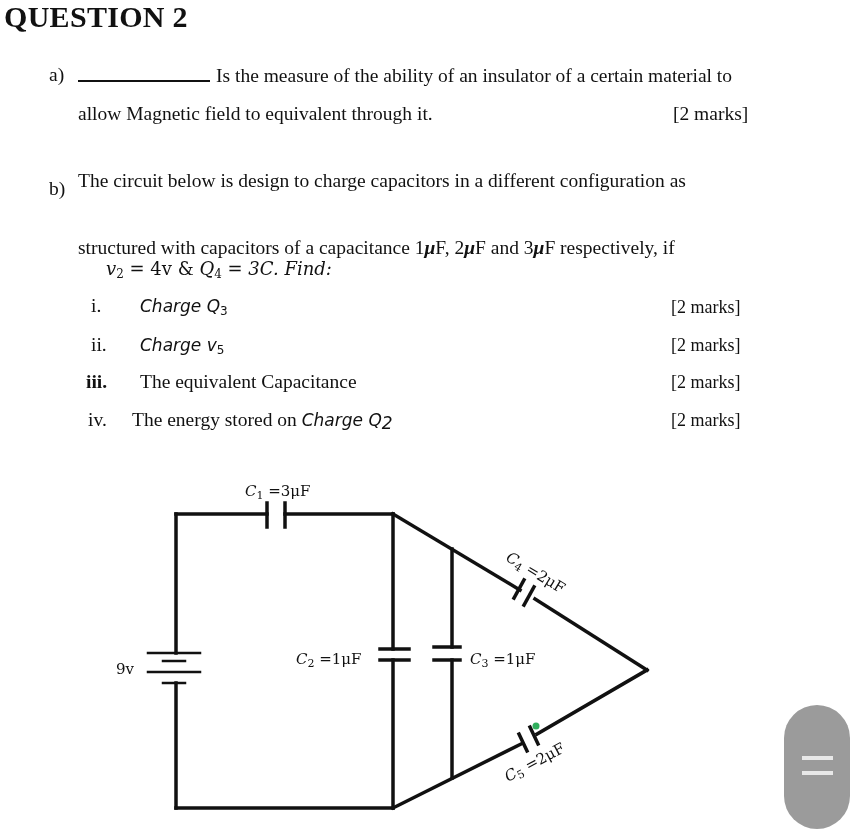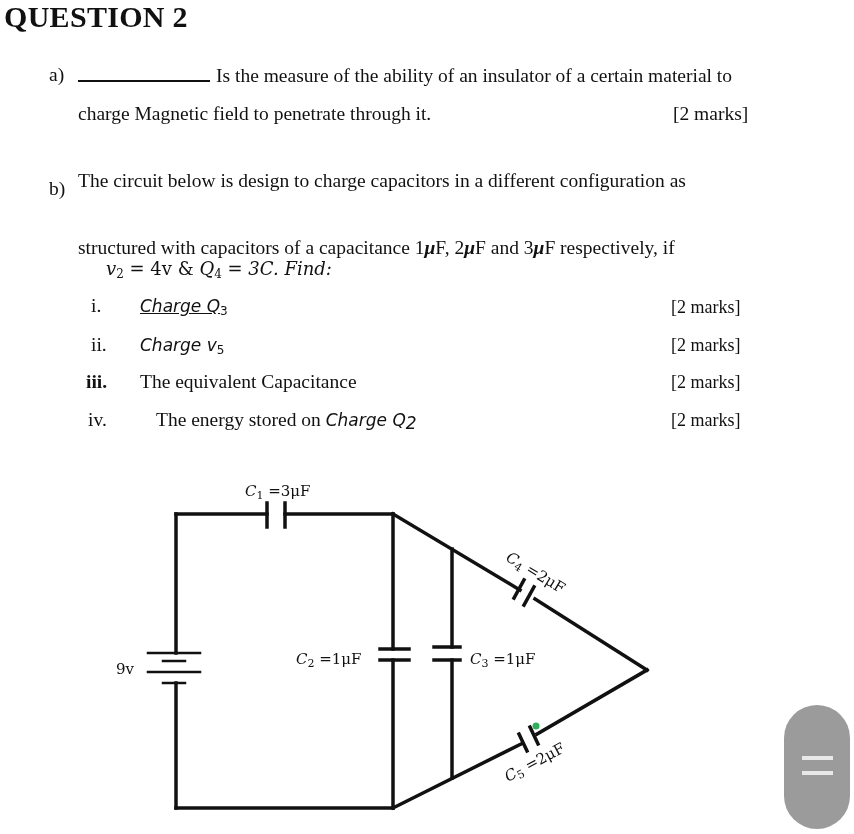--- a/index.html
+++ b/index.html
@@ -23,46 +23,46 @@
 </style>
 </head>
 <body>
 
 <div class="abs title">QUESTION 2</div>
 
 <div class="abs t19" style="left:49px; top:64px;">a)</div>
 <div class="abs t19" style="left:78px; top:64px;font-family:Liberation Serif, serif;">
   <span class="blank"></span><span>Is the measure of the ability of an insulator of a certain material to</span>
 </div>
-<div class="abs t19" style="left:78px; top:103px;">charge Magnetic field to penetrate through it.</div>
+<div class="abs t19" style="left:78px; top:103px;">allow Magnetic field to equivalent through it.</div>
 <div class="abs t19" style="left:673px; top:103px;">[2 marks]</div>
 
 <div class="abs t19" style="left:49px; top:178px;">b)</div>
 <div class="abs t19" style="left:78px; top:170px;">The circuit below is design to charge capacitors in a different configuration as</div>
 <div class="abs t19" style="left:78px; top:217px;margin-top:20px;">
   <span>structured with capacitors of  a capacitance 1</span><span class="mu">μ</span><span>F, 2</span><span class="mu">μ</span><span>F and 3</span><span class="mu">μ</span><span>F respectively, if</span>
 </div>
 <div class="abs math" style="left:78px; top:258px;">
   <span>v</span><sub>2</sub><span style="font-style:normal"> = 4v &amp; </span><span>Q</span><sub>4</sub><span> = 3C. Find:</span>
 </div>
 
 <div class="abs t19" style="left:91px; top:295px;">i.</div>
-<div class="abs mathi" style="left:140px; top:296px;text-decoration:underline;"><span>Charge Q</span><sub>3</sub></div>
+<div class="abs mathi" style="left:140px; top:296px;"><span>Charge Q</span><sub>3</sub></div>
 <div class="abs t18" style="left:671px; top:297px;">[2 marks]</div>
 
 <div class="abs t19" style="left:91px; top:334px;">ii.</div>
 <div class="abs mathi" style="left:140px; top:335px;"><span>Charge v</span><sub>5</sub></div>
 <div class="abs t18" style="left:671px; top:335px;">[2 marks]</div>
 
 <div class="abs t19" style="left:86px; top:371px;font-weight:bold;">iii.</div>
 <div class="abs t19" style="left:140px; top:371px;">The equivalent Capacitance</div>
 <div class="abs t18" style="left:671px; top:372px;">[2 marks]</div>
 
 <div class="abs t19" style="left:88px; top:409px;text-align:right;">iv.</div>
-<div class="abs t19" style="left:156px; top:409px;"><span>The energy stored on </span><span class="mathi">Charge Q</span><sub class="mathi">2</sub></div>
+<div class="abs t19" style="left:132px; top:409px;"><span>The energy stored on </span><span class="mathi">Charge Q</span><sub class="mathi">2</sub></div>
 <div class="abs t18" style="left:671px; top:410px;">[2 marks]</div>
 
 <svg width="854" height="834">
   <g stroke="#111" stroke-width="3.5" fill="none" stroke-linecap="square">
 
     <line x1="176" y1="514" x2="267" y2="514"></line>
     <line x1="285" y1="514" x2="393" y2="514"></line>
     <line x1="267" y1="503" x2="267" y2="527"></line>
     <line x1="285" y1="503" x2="285" y2="527"></line>
 

